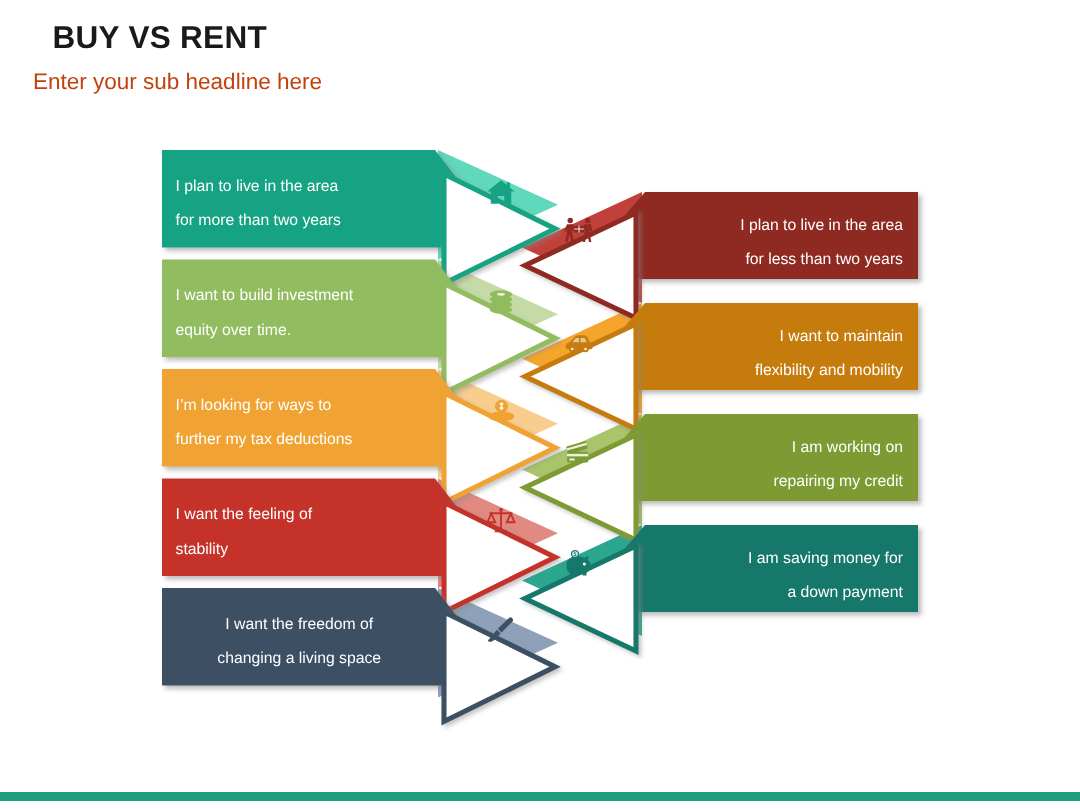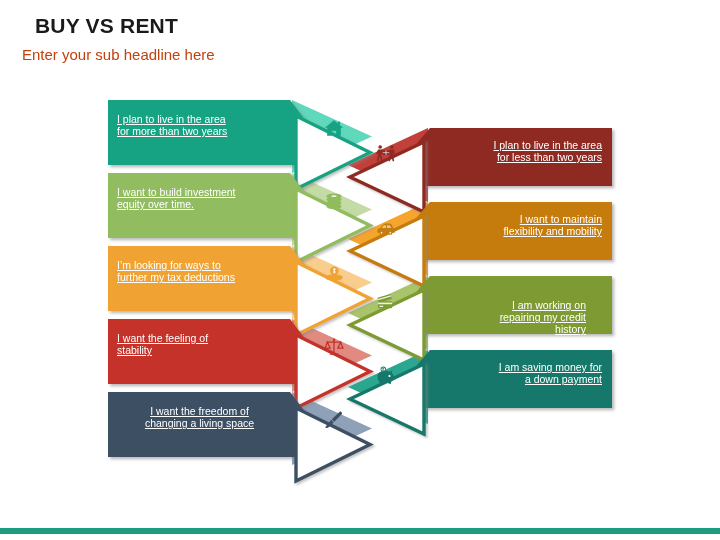--- a/index.html
+++ b/index.html
@@ -53,25 +53,24 @@
     position: absolute;
     left: 0;
     top: 0;
     width: 720px;
     height: 540px;
   }
   .lbl {
     position: absolute;
     color: #ffffff;
     font-size: 10.5px;
-    line-height: 12px;
+    line-height: 23px;
     font-family: "Liberation Sans", sans-serif;
     white-space: pre-line;
     pointer-events: none;
-    text-decoration: underline;
   }
   .lbl-left  { text-align: left; }
   .lbl-right { text-align: right; }
 </style>
 </head>
 <body>
 
 <div id="slide">
 
   <div id="title">BUY VS RENT</div>
@@ -221,19 +220,19 @@
     <div class="lbl lbl-left" style="left: 117px; top: 259px; width: 165px;">I’m looking for ways to
 further my tax deductions</div>
     <div class="lbl lbl-left" style="left: 117px; top: 332px; width: 165px;">I want the feeling of
 stability</div>
     <div class="lbl lbl-left" style="left: 117px; top: 405px; width: 165px; text-align: center;">I want the freedom of
 changing a living space</div>
     <div class="lbl lbl-right" style="left: 470px; top: 139px; width: 132px;">I plan to live in the area
 for less than two years</div>
     <div class="lbl lbl-right" style="left: 470px; top: 213px; width: 132px;">I want to maintain
 flexibility and mobility</div>
-    <div class="lbl lbl-right" style="left: 454px; top: 287px; width: 132px; margin-top: 12px;">I am working on
+    <div class="lbl lbl-right" style="left: 470px; top: 287px; width: 132px;">I am working on
 repairing my credit
 history</div>
     <div class="lbl lbl-right" style="left: 470px; top: 361px; width: 132px;">I am saving money for
 a down payment</div>
     <div id="bottom-bar" style="background: rgb(29, 157, 126);"></div>
   </div>
 
 </body></html>

